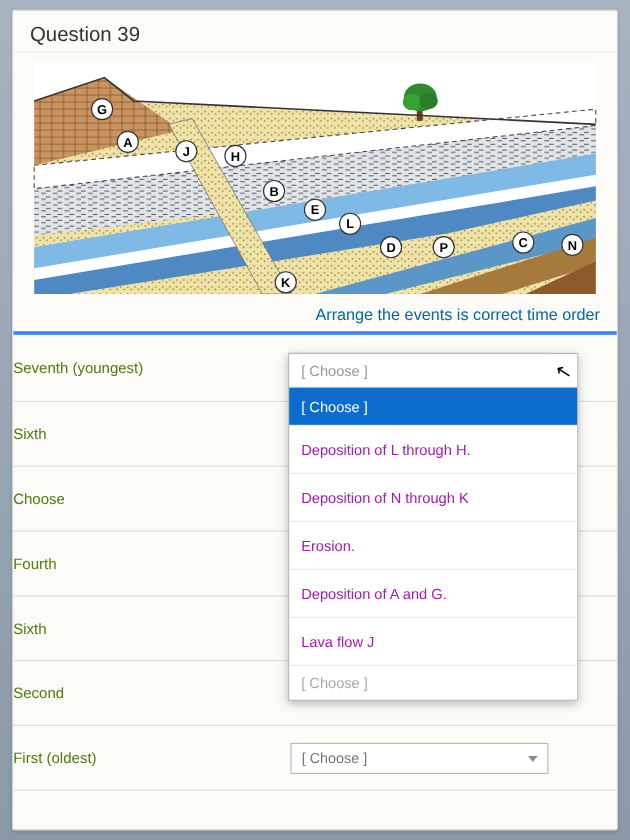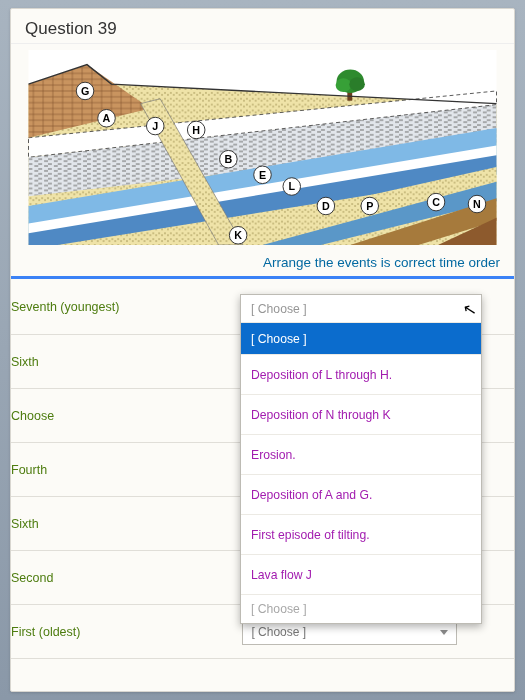--- a/index.html
+++ b/index.html
@@ -257,20 +257,19 @@
       </div>
     </div>
 
     <div class="dropdown">
       <div class="opt placeholder-top">[ Choose ]</div>
       <div class="opt highlight">[ Choose ]</div>
       <div class="opt">Deposition of L through H.</div>
       <div class="opt">Deposition of N through K</div>
       <div class="opt">Erosion.</div>
       <div class="opt">Deposition of A and G.</div>
-      <div class="opt">First episode of tilting.</div>
       <div class="opt">Lava flow J</div>
       <div class="opt last-placeholder">[ Choose ]</div>
     </div>
     <span class="cursor">↖</span>
 
   </div>
 </div>
 
 </body></html>

